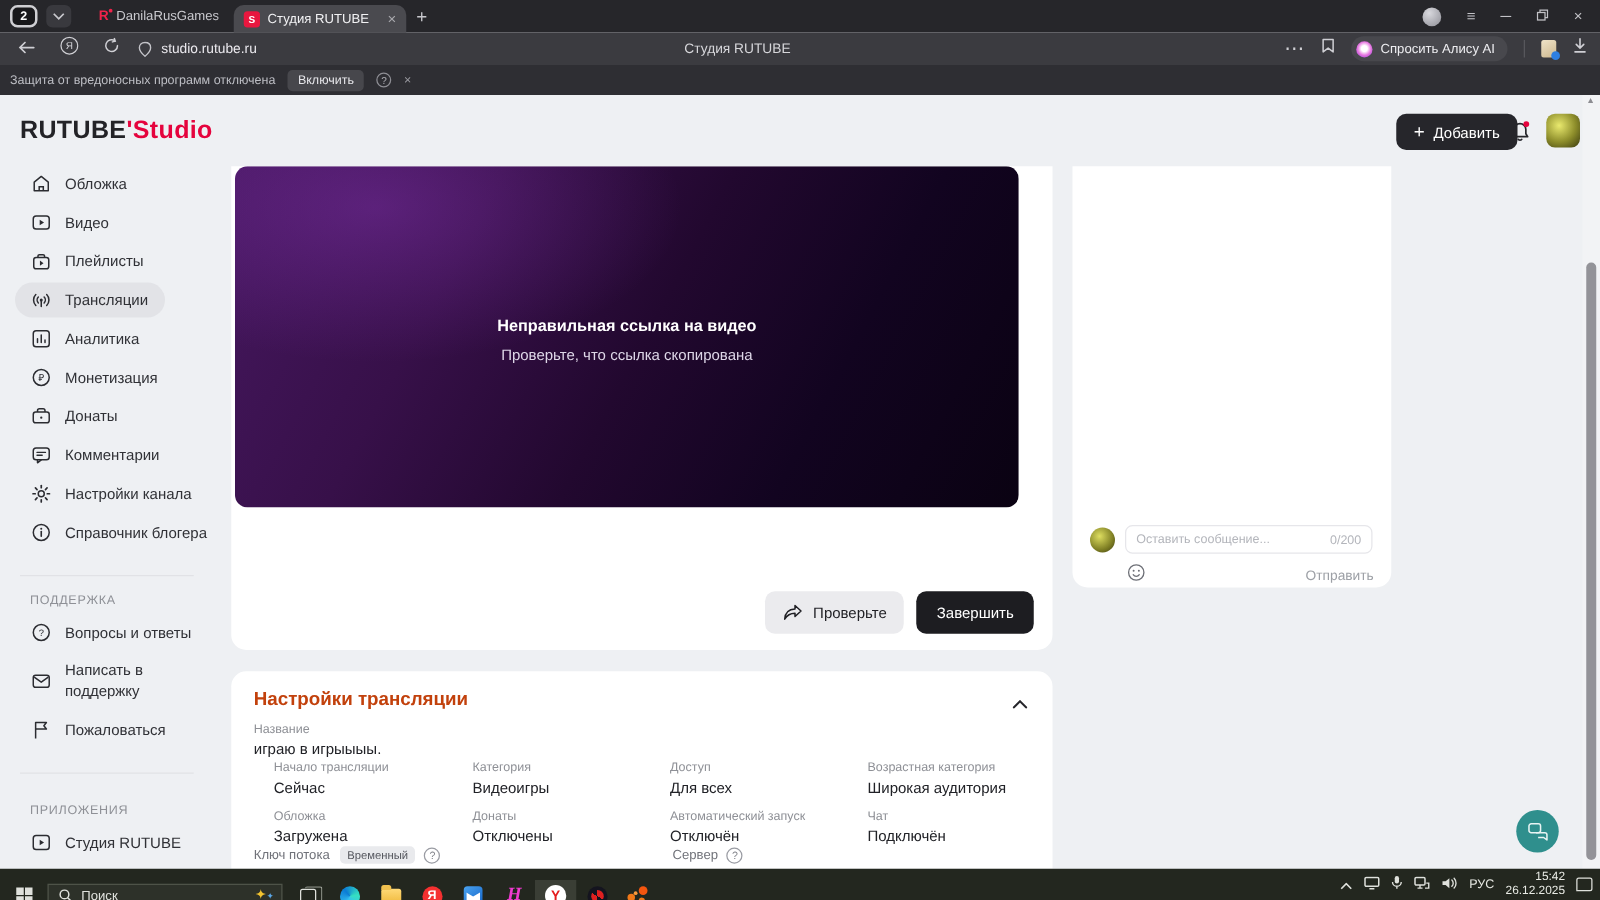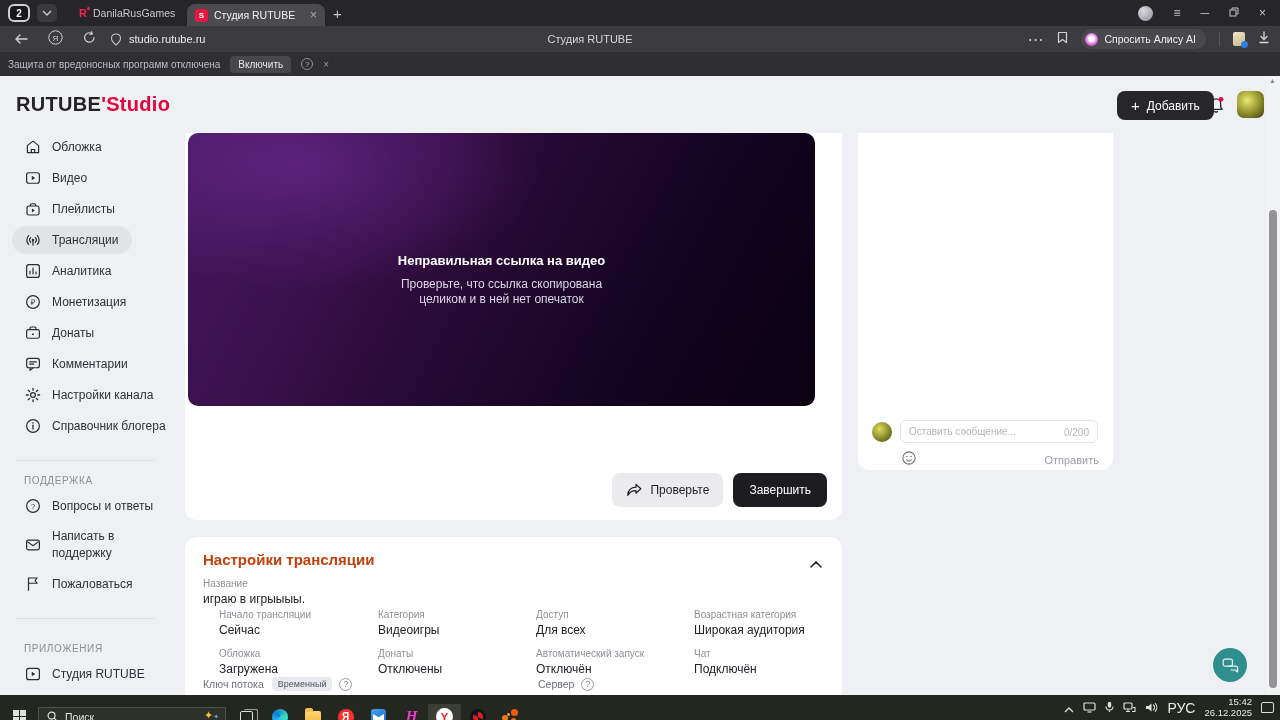--- a/index.html
+++ b/index.html
@@ -131,21 +131,21 @@
   .ic-obs { width:16px; height:16px; border-radius:50%; background:#14141f; position:relative; }
   .ic-obs::before { content:""; position:absolute; left:3px; top:3px; width:10px; height:10px; border-radius:50%; background:conic-gradient(#e02020 0 120deg,#14141f 120deg 180deg,#e02020 180deg 300deg,#14141f 300deg); }
   .ic-obs::after { content:""; position:absolute; right:-1px; bottom:-1px; width:6px; height:6px; border-radius:50%; background:#ff2b2b; }
   .ic-dots { position:relative; width:17px; height:15px; }
   .ic-dots i { position:absolute; border-radius:50%; background:#f07818; }
   .ic-dots i:nth-child(1){ left:0; top:6px; width:6px; height:6px; }
   .ic-dots i:nth-child(2){ left:9px; top:0; width:7px; height:7px; background:#f5560f; }
   .ic-dots i:nth-child(3){ left:9px; top:9px; width:5px; height:5px; }
   .ic-dots i:nth-child(4){ left:5px; top:4px; width:3px; height:3px; background:#fa9a3c; }
   .tray { position:absolute; right:6px; top:0; height:25px; display:flex; align-items:center; gap:9px; }
-  .tray-lang { font-size:14px; }
+  .tray-lang { font-size:10px; }
   .tray-clock { text-align:right; font-size:9.5px; line-height:10.5px; }
   .ic-action { width:13px; height:11px; border:1px solid #dfe1dc; border-radius:2px 2px 2px 0; }
 
   .ellipsis-icon { letter-spacing:1px; }
 </style>
 </head>
 <body>
 
 <div id="screen">
 
@@ -371,21 +371,20 @@
           </svg>
         <span>Студия RUTUBE</span>
       </div>
     </div>
 
     <div class="main-card">
       <div class="player">
         <div class="player-msg">
           <div class="t">Неправильная ссылка на видео</div>
           <div class="l">Проверьте, что ссылка скопирована</div>
-          <div class="l">целиком и в ней нет опечаток</div>
         </div>
         <div class="caret"></div>
       </div>
       <div class="card-actions">
         <div class="btn-share">
           <svg width="16" height="14" viewBox="0 0 20 17">
               <path d="M12.5 1.5 L18.5 7 L12.5 12.5 V9.2 C7 9.2 4.3 11.5 2.2 15.2 2.6 9 6.2 5.3 12.5 5 Z" fill="none" stroke="#1f1f24" stroke-width="1.5" stroke-linejoin="round"></path>
             </svg>
           <span>Проверьте</span>
         </div>

